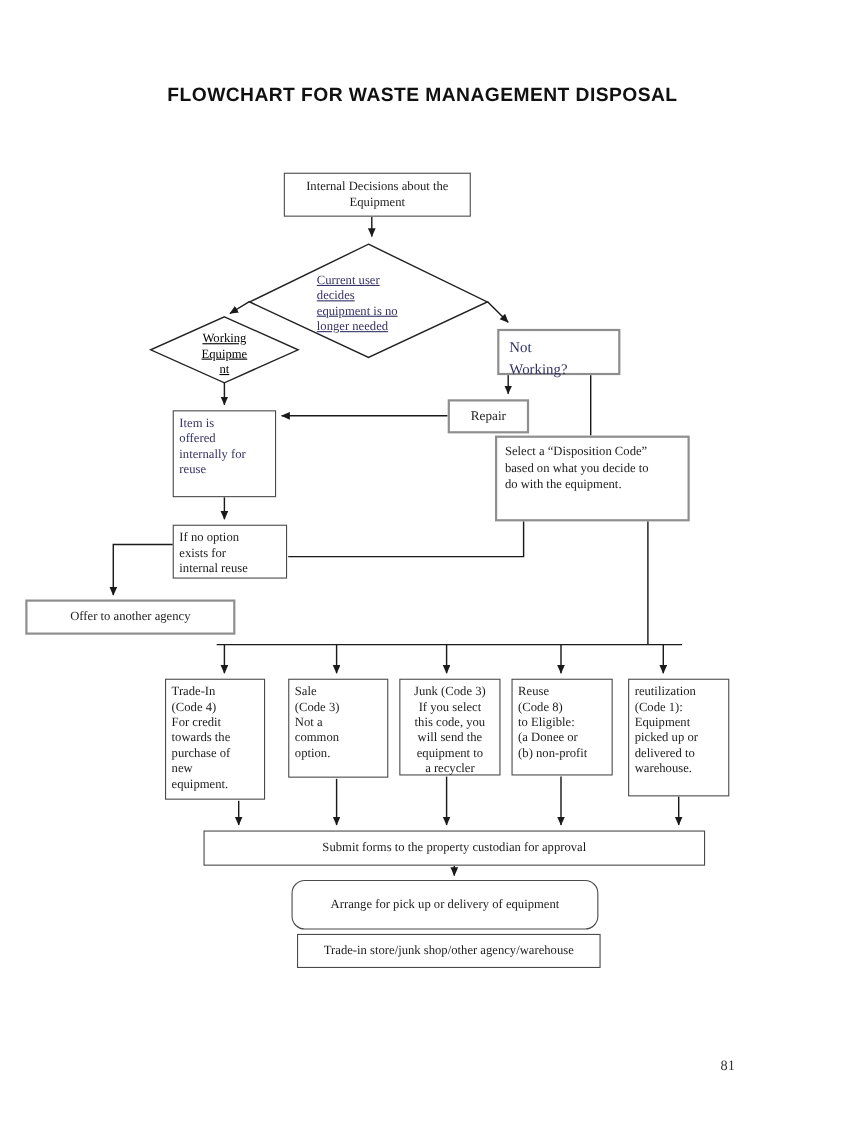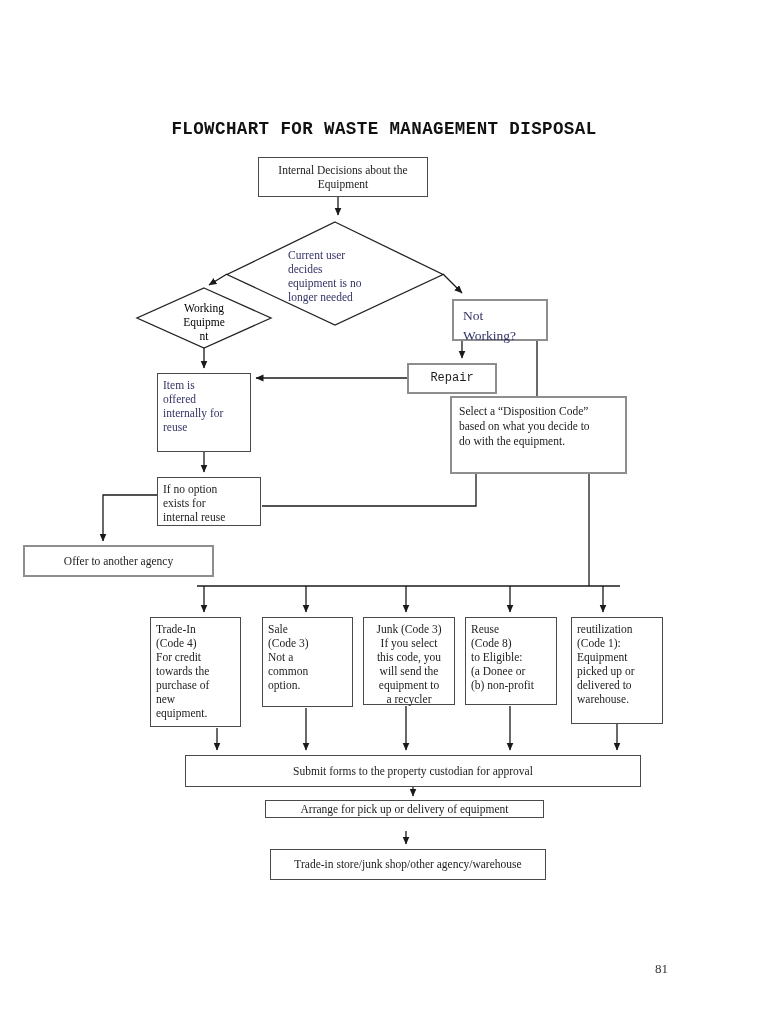--- a/index.html
+++ b/index.html
@@ -2,38 +2,38 @@
 <html><head>
 <meta charset="utf-8">
 <style>
   html,body{margin:0;padding:0;background:#fff;}
   .page{
     position:relative;width:768px;height:1024px;background:#ffffff;
     font-family:"Liberation Serif",serif;overflow:hidden;
   }
   .title{
     position:absolute;left:0;top:76px;width:768px;text-align:center;
-    font-family:Liberation Mono, monospace;font-weight:bold;
-    font-size:17.5px;letter-spacing:.4px;color:#111111;margin-top:43px;
+    font-family:Liberation Sans, sans-serif;font-weight:bold;
+    font-size:17.5px;letter-spacing:.4px;color:#111111;
   }
   svg.connectors{position:absolute;left:0;top:0;pointer-events:none;}
   .node{
     position:absolute;box-sizing:border-box;background:#fff;
     border:1.6px solid #4a4a4a;color:#1c1c1c;
     font-size:11.5px;line-height:1.22;white-space:pre-line;
     padding:4px 5px;
   }
   .node.light{border:2px solid #8e8e8e;}
   .node.center{
     display:flex;align-items:center;justify-content:center;
     text-align:center;padding:2px 4px;
   }
   .navy{color:#333366;}
   .free{
-    position:absolute;white-space:pre-line;font-size:11.5px;line-height:1.22;
+    position:absolute;white-space:pre-line;font-size:11.5px;line-height:1.22;text-decoration:underline;
   }
   .free.center{text-align:center;}
   .notworking{font-size:13.5px;line-height:1.45;padding-left:9px;padding-top:5px;}
   .pageno{
     position:absolute;left:655px;top:961px;width:40px;
     font-size:13px;color:#333;
   }
 </style>
 </head>
 <body>
@@ -87,24 +87,24 @@
 
   <div class="free navy" style="left:288px;top:248px;width:128px;">Current user
 decides
 equipment  is no
 longer needed</div>
 
   <div class="free center" style="left:164px;top:301px;width:80px;">Working
 Equipme
 nt</div>
 
-  <div class="node light navy notworking" style="left:452px;top:299px;width:96px;height:42px;">Not
+  <div class="node light navy notworking" style="left:452px;top:299px;width:112px;height:42px;">Not
 Working?</div>
 
-  <div class="node light center" style="left:407px;top:363px;width:90px;height:31px;font-size:12px;font-family:Liberation Mono, monospace;">Repair</div>
+  <div class="node light center" style="left:407px;top:363px;width:74px;height:31px;font-size:12px;">Repair</div>
 
   <div class="node navy" style="left:157px;top:373px;width:94px;height:79px;">Item is
 offered
 internally for
 reuse</div>
 
   <div class="node light" style="left:450px;top:396px;width:177px;height:78px;padding:6px 7px;line-height:1.3;">Select a “Disposition Code”
 based on what you decide to
 do with the equipment.</div>
 
@@ -143,18 +143,18 @@
 
   <div class="node" style="left:571px;top:617px;width:92px;height:107px;">reutilization
 (Code 1):
 Equipment
 picked up or
 delivered to
 warehouse.</div>
 
   <div class="node center" style="left:185px;top:755px;width:456px;height:32px;">Submit forms to the property custodian for approval</div>
 
-  <div class="node center" style="left:265px;top:800px;width:279px;height:18px;">Arrange for pick up or delivery of equipment</div>
+  <div class="node center" style="left:265px;top:800px;width:279px;height:45px;border-radius:12px;">Arrange for pick up or delivery of equipment</div>
 
   <div class="node center" style="left:270px;top:849px;width:276px;height:31px;">Trade-in store/junk shop/other agency/warehouse</div>
 
   <div class="pageno">81</div>
 </div>
 
 </body></html>

